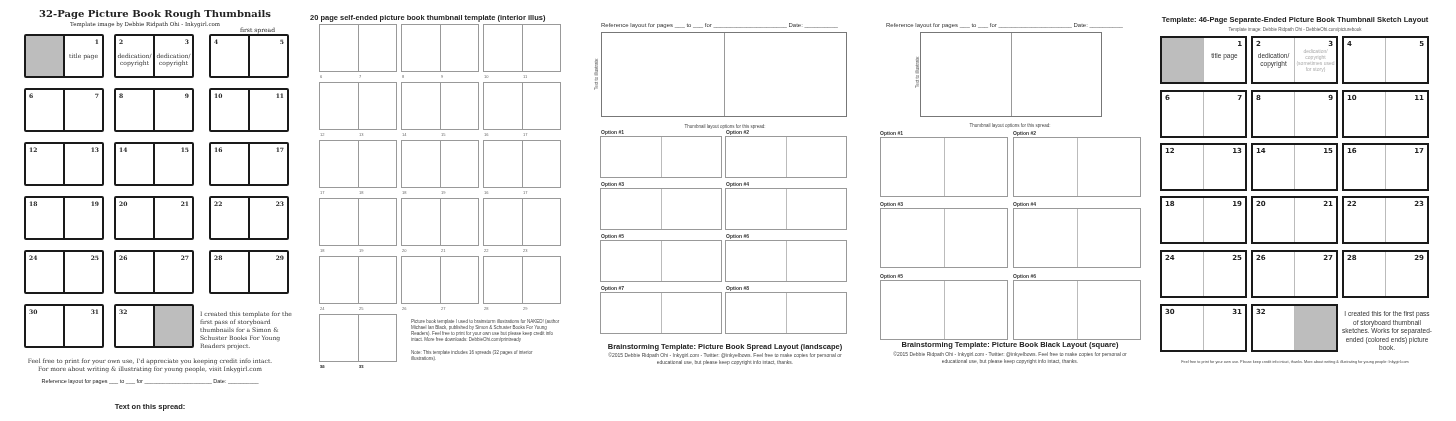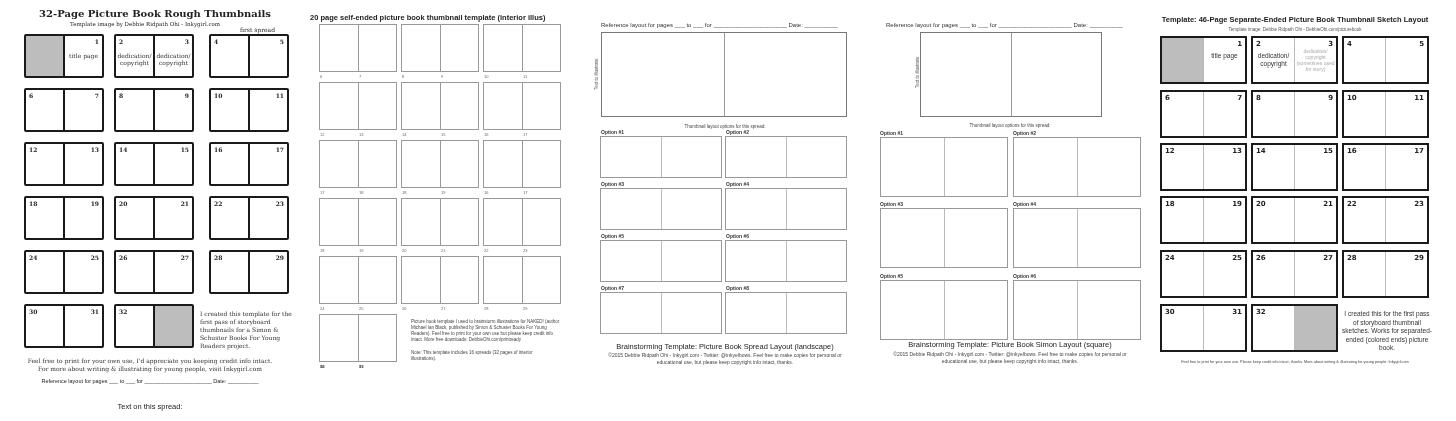--- a/index.html
+++ b/index.html
@@ -27,21 +27,21 @@
   
   .ref-line { position: absolute; font-size: 6px; color: #333; white-space: nowrap; }
   .big-spread { position: absolute; border: 1.5px solid #777; display: flex; }
   .big-spread .pg { flex: 1; }
   .big-spread .pg + .pg { border-left: 1.5px solid #999; }
   .vert-label { position: absolute; font-size: 4.5px; color: #555; transform: rotate(-90deg); transform-origin: left top; white-space: nowrap; }
   .opt-label { position: absolute; font-size: 5px; color: #333; font-weight: bold; }
   .opt-box { position: absolute; border: 1px solid #999; display: flex; }
   .opt-box .pg { flex: 1; }
   .opt-box .pg + .pg { border-left: 1px solid #bbb; }
-  .caption-main { position: absolute; text-align: center; font-weight: normal; color: #222; }
+  .caption-main { position: absolute; text-align: center; font-weight: bold; color: #222; }
   .caption-sub { position: absolute; text-align: center; font-size: 5px; line-height: 7px; color: #444; }
 
   
   .p5-spread { position: absolute; border: 2.5px solid #1a1a1a; display: flex; background: #fff; }
   .p5-spread .pg { flex: 1; position: relative; }
   .p5-spread .pg + .pg { border-left: 1px solid #bbb; }
   .p5-num { position: absolute; top: 2px; font-size: 7px; font-weight: bold; font-family: "DejaVu Sans", sans-serif; }
   .p5-num.l { left: 3px; } .p5-num.r { right: 3px; }
   .p5-label { position: absolute; left: 0; right: 0; top: 32%; text-align: center; font-size: 6.5px; line-height: 8px; color: #333; }
   .p5-label.grey { color: #aaa; font-size: 5px; line-height: 6px; top: 22%; }
@@ -191,21 +191,21 @@
         </div>
         <div class="pg shade">
           <span class="hd-num r"></span>
         </div>
       </div>
     </div>
   <div class="abs note-text" style="left:200px;top:310px;width:92px;">I created this template for the first pass of storyboard thumbnails for a Simon &amp; Schuster Books For Young Readers project.</div>
   <div class="abs note-text" style="left:0;width:300px;text-align:center;top:357px;">Feel free to print for your own use, I'd appreciate you keeping credit info intact.</div>
   <div class="abs note-text" style="left:0;width:300px;text-align:center;top:365px;">For more about writing &amp; illustrating for young people, visit Inkygirl.com</div>
   <div class="abs" style="left:0;width:300px;text-align:center;top:378px;font-size:5.5px;">Reference layout for pages ___ to ___ for ______________________ Date: __________</div>
-  <div class="abs" style="left:0;width:300px;text-align:center;top:402px;font-size:7.5px;font-weight:normal;">Text on this spread:</div>
+  <div class="abs" style="left:0;width:300px;text-align:center;top:402px;font-size:7.5px;font-weight:bold;">Text on this spread:</div>
 </div>
 
 <div class="panel" style="left:305px;width:280px;">
   <div class="abs" style="left:5px;top:13px;font-size:7.5px;font-weight:bold;white-space:nowrap;">20 page self-ended picture book thumbnail template (interior illus)</div>
   <div id="p2-grid">
       <div class="p2-spread" style="left:14px;top:24px;width:78px;height:48px;">
         <div class="pg"></div>
         <div class="pg"></div>
       </div>
       <span class="p2-num" style="left:15px;top:74px;">6</span>
@@ -410,21 +410,21 @@
       <div class="opt-box" style="left:10px;top:280px;width:128px;height:60px;">
         <div class="pg"></div>
         <div class="pg"></div>
       </div>
       <div class="opt-label" style="left:143px;top:273px;">Option #6</div>
       <div class="opt-box" style="left:143px;top:280px;width:128px;height:60px;">
         <div class="pg"></div>
         <div class="pg"></div>
       </div>
     </div>
-  <div class="caption-main" style="left:0;width:280px;top:340px;font-size:7.5px;">Brainstorming Template: Picture Book Simon Layout (square)</div>
+  <div class="caption-main" style="left:0;width:280px;top:340px;font-size:7.5px;">Brainstorming Template: Picture Book Black Layout (square)</div>
   <div class="caption-sub" style="left:12px;width:256px;top:351px;">©2015 Debbie Ridpath Ohi - Inkygirl.com - Twitter: @inkyelbows. Feel free to make copies for personal or educational use, but please keep copyright info intact, thanks.</div>
 </div>
 
 <div class="panel" style="left:1150px;width:306px;">
   <div class="abs" style="left:0;width:290px;text-align:center;top:15px;font-size:7.5px;font-weight:bold;white-space:nowrap;">Template: 46-Page Separate-Ended Picture Book Thumbnail Sketch Layout</div>
   <div class="abs" style="left:0;width:290px;text-align:center;top:27px;font-size:4.5px;color:#555;">Template image: Debbie Ridpath Ohi - DebbieOhi.com/picturebook</div>
   <div id="p5-grid">
       <div class="p5-spread" style="left:10px;top:36px;width:87px;height:48px;">
         <div class="pg shade">
           <span class="p5-num l"></span>

